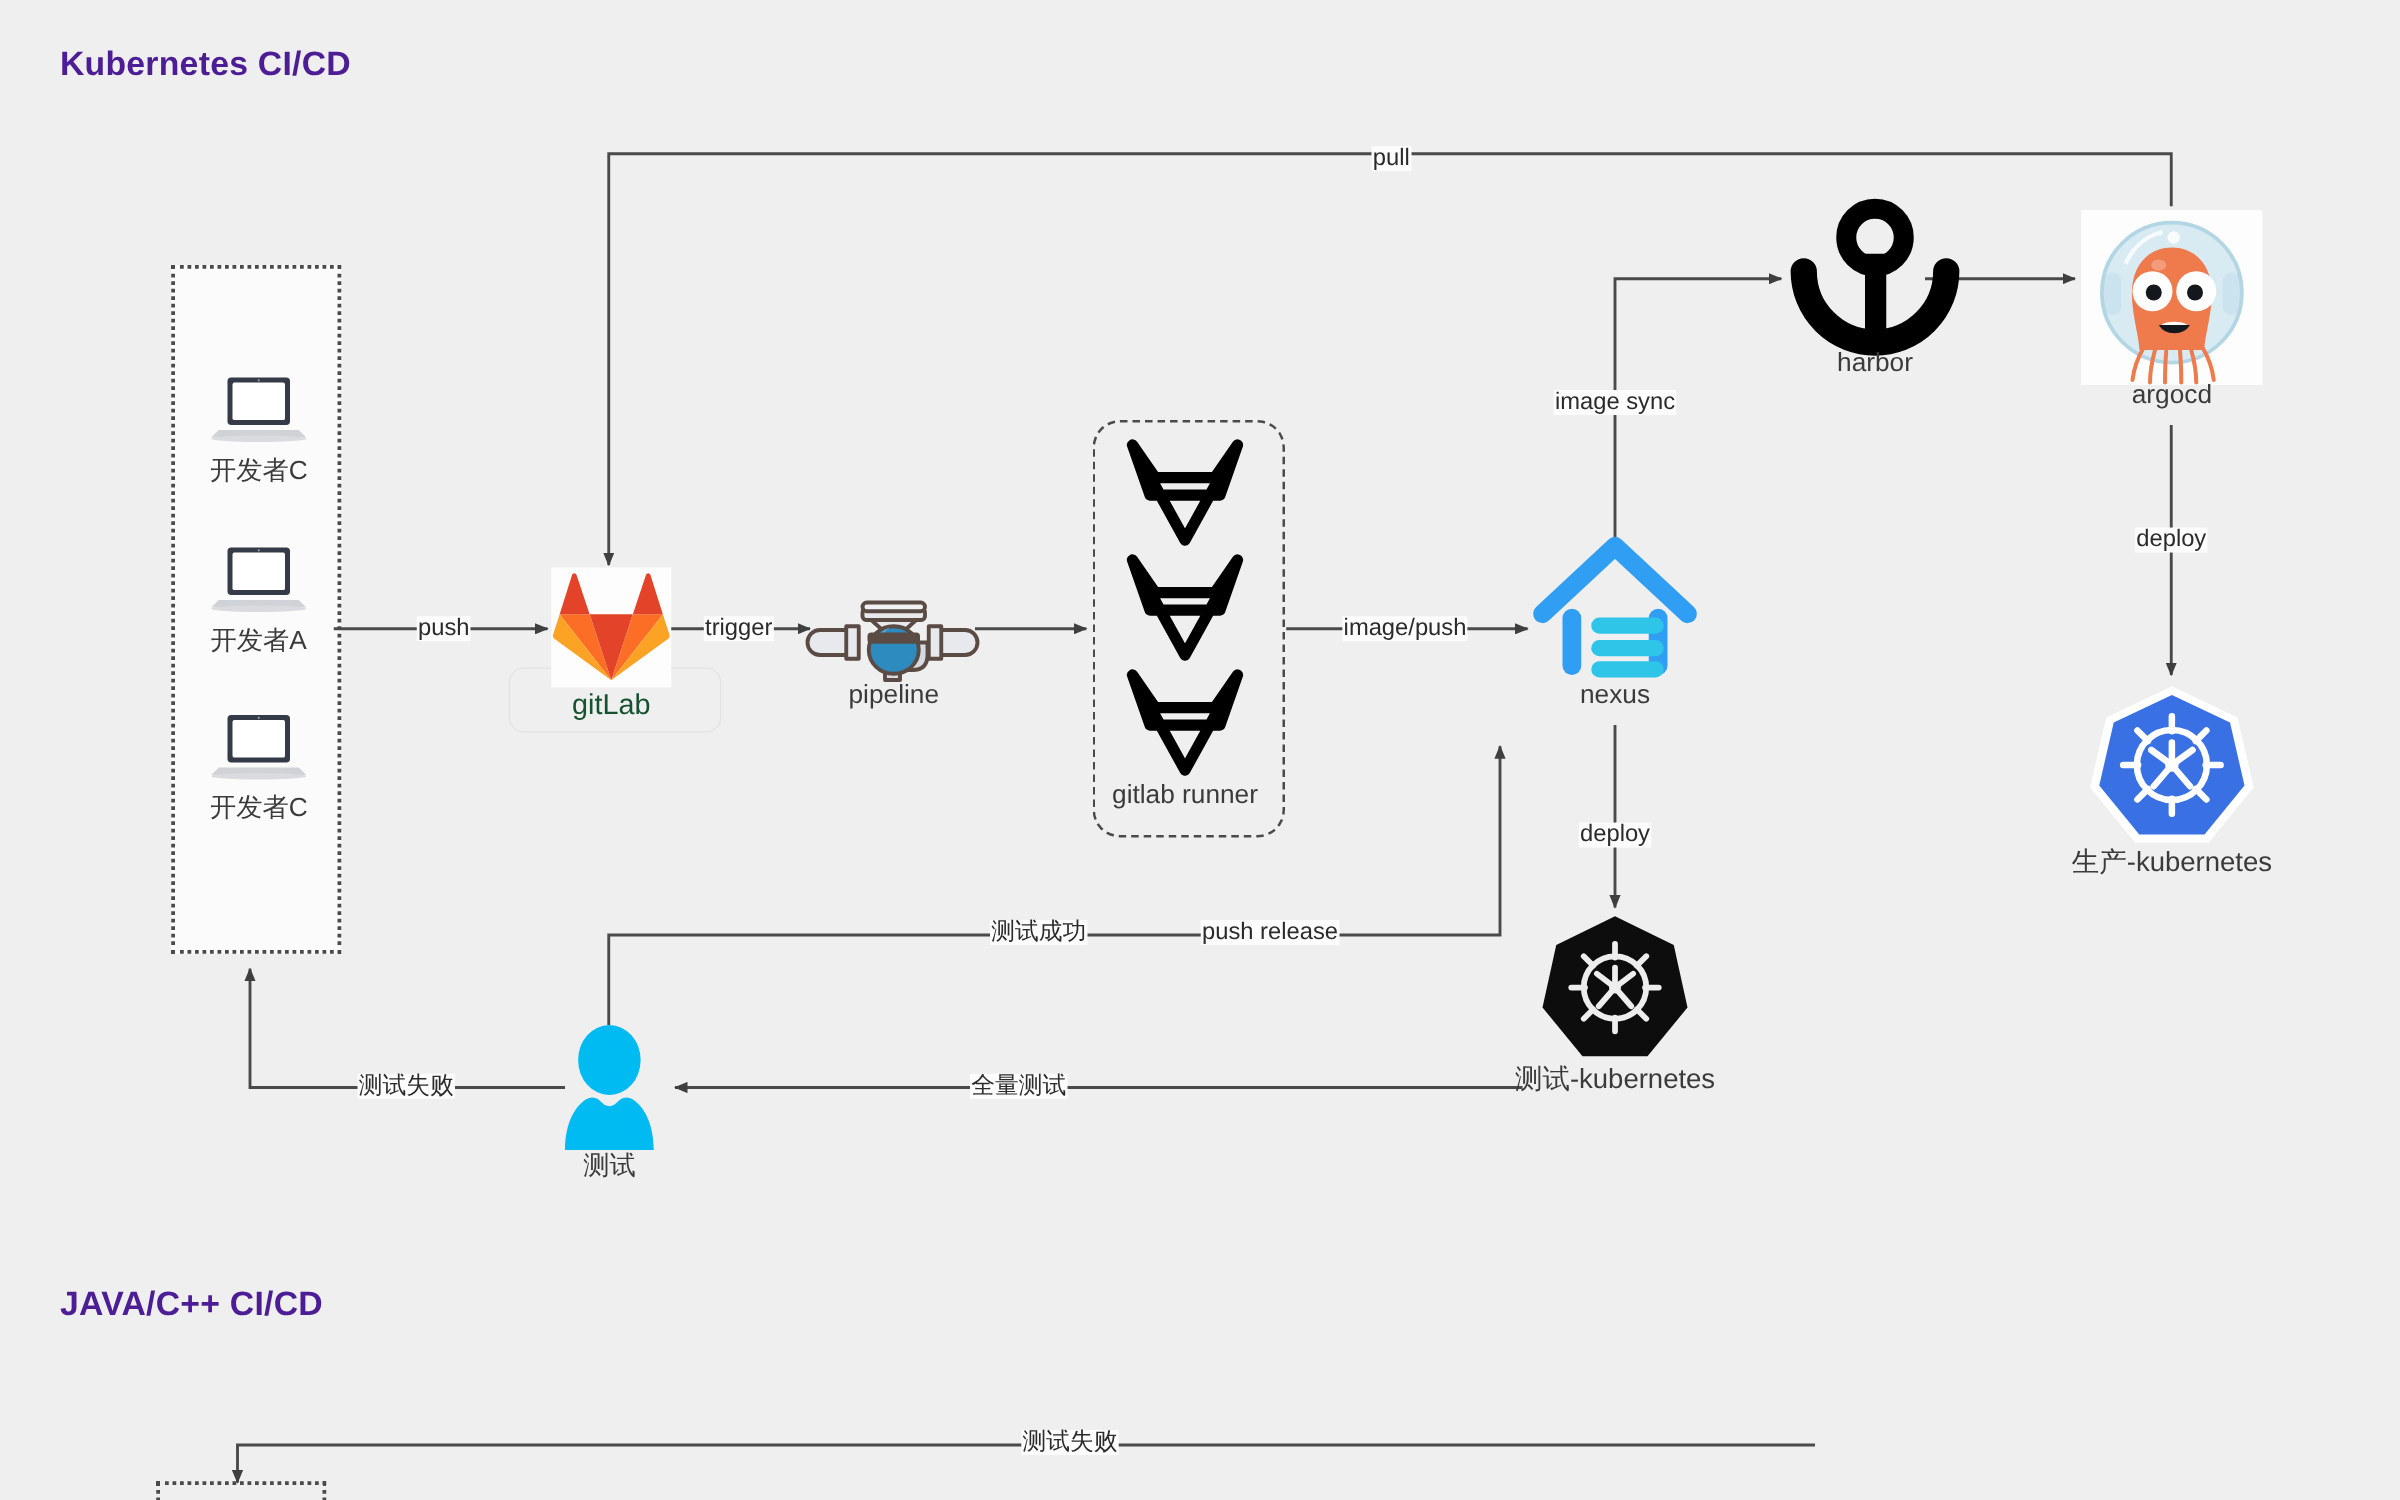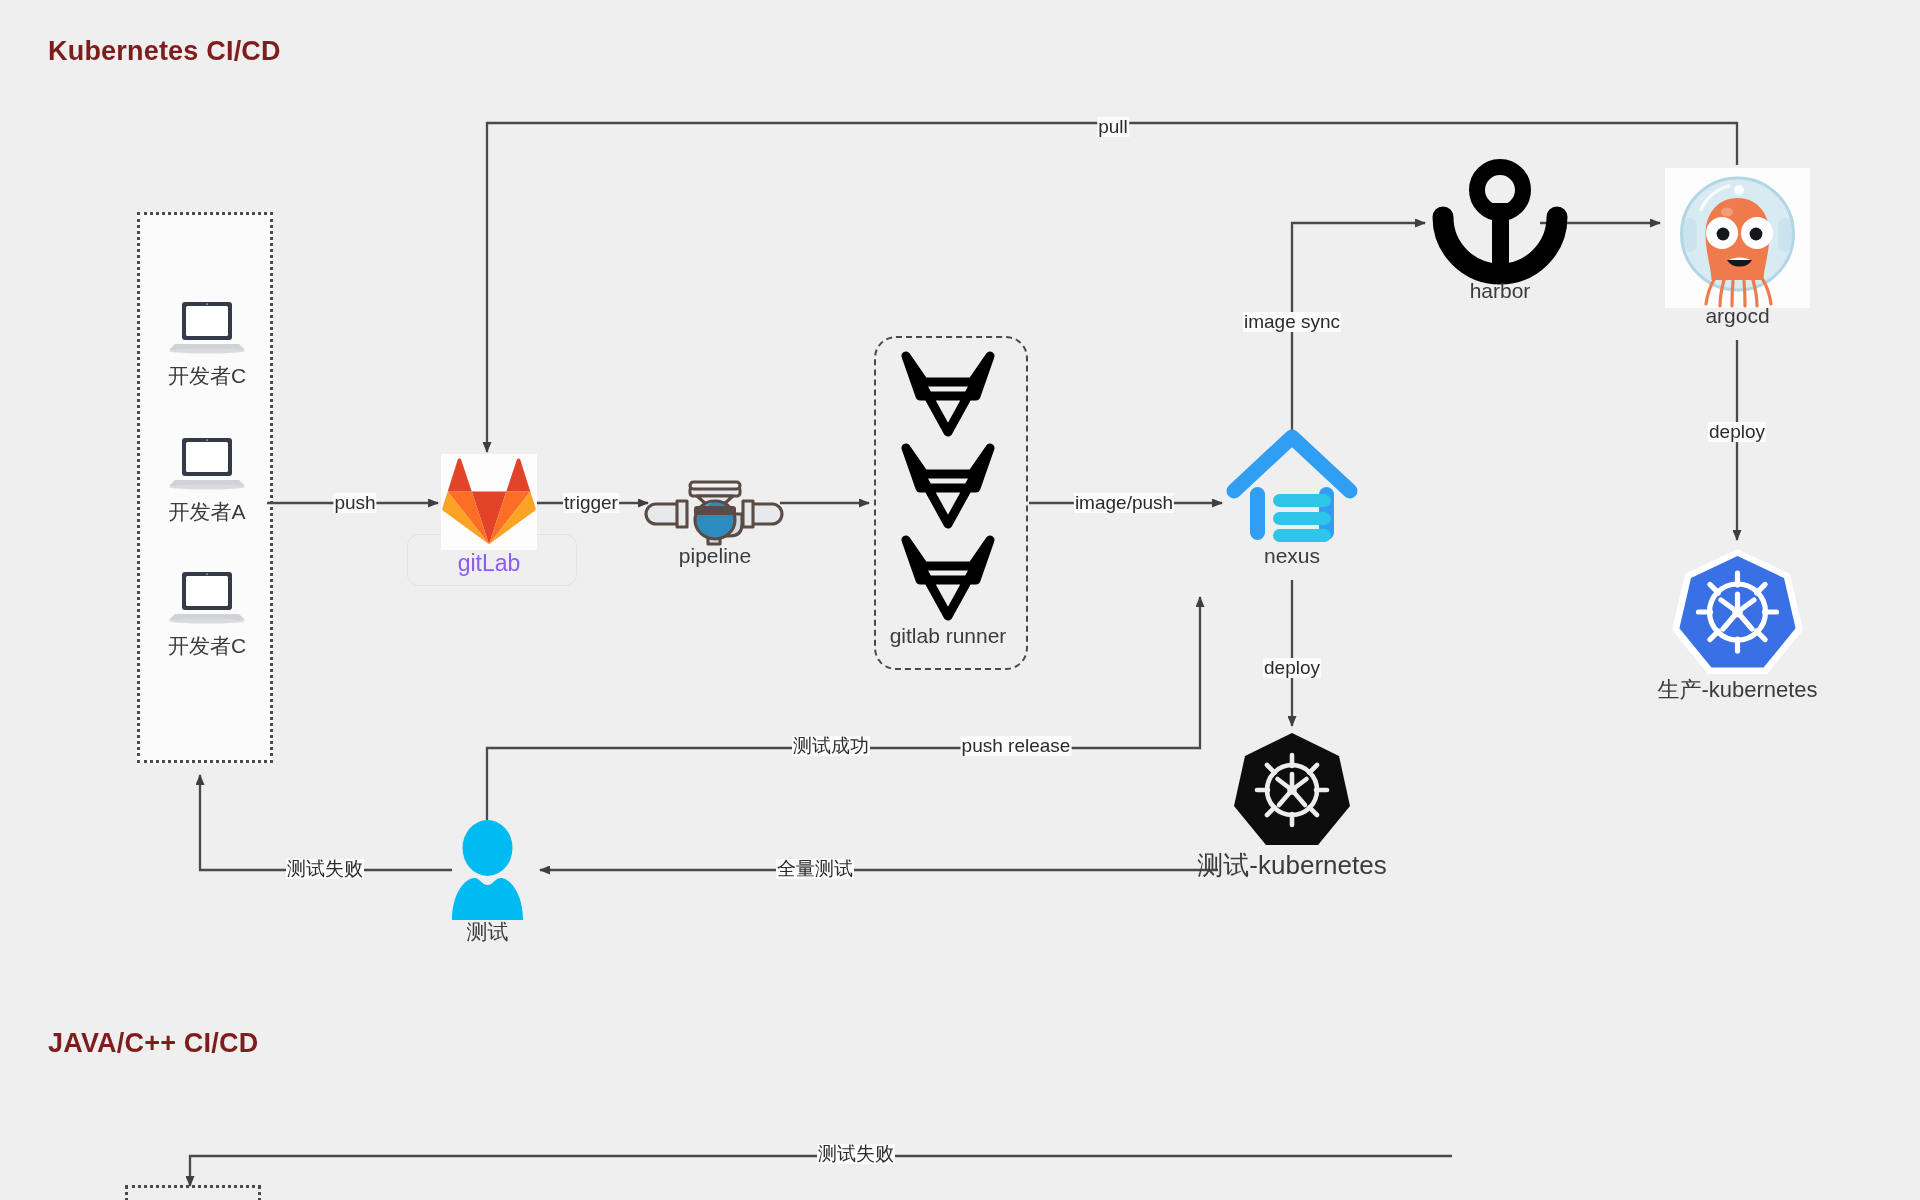--- a/index.html
+++ b/index.html
@@ -8,21 +8,21 @@
     background:#efefef;
     font-family:"Liberation Sans","DejaVu Sans",sans-serif;
     overflow:hidden;
     position:relative;
   }
   #canvas{position:absolute;inset:0;width:1920px;height:1200px;}
   .sec-title{
     position:absolute;
     font-weight:bold;
     font-size:27px;
-    color:#7f1d1d;
+    color:#4c1d95;
     letter-spacing:.2px;
     white-space:nowrap;
   }
   .node{position:absolute;}
   .node-label{
     position:absolute;
     font-size:21px;
     color:#3b3b3b;
     white-space:nowrap;
     text-align:center;
@@ -149,21 +149,21 @@
     <svg class="icon" width="96" height="96" viewBox="0 0 100 96">
       <path d="M50,92 L68,37 H32 Z" fill="#e24329"></path>
       <path d="M50,92 L32,37 H7 Z" fill="#fc6d26"></path>
       <path d="M7,37 L1.5,54 a3,3 0 0 0 1.1,3.4 L50,92 Z" fill="#fca326"></path>
       <path d="M7,37 H32 L21,4 a1.9,1.9 0 0 0-3.6,0 Z" fill="#e24329"></path>
       <path d="M50,92 L68,37 H93 Z" fill="#fc6d26"></path>
       <path d="M93,37 L98.5,54 a3,3 0 0 1-1.1,3.4 L50,92 Z" fill="#fca326"></path>
       <path d="M93,37 H68 L79,4 a1.9,1.9 0 0 1 3.6,0 Z" fill="#e24329"></path>
     </svg>
   </div>
-  <div class="node-label" style="top:96px;font-size:23px;color:#8b5cf6;">gitLab</div>
+  <div class="node-label" style="top:96px;font-size:23px;color:#14532d;">gitLab</div>
 </div>
 
 <div class="node" style="left:650px;top:460px;width:130px;height:110px;">
   <svg class="icon" width="130" height="86" viewBox="0 0 130 86">
     <g stroke="#5b4b45" stroke-width="3.1" stroke-linejoin="round" stroke-linecap="round" fill="#e7e9ec">
       <path d="M6,44 h22 v20 h-22 a10,10 0 0 1 0,-20 z"></path>
       <path d="M102,44 h20 a10,10 0 0 1 0,20 h-20 z"></path>
       <path d="M27,41 h10 v26 h-10 z"></path>
       <path d="M93,41 h10 v26 h-10 z"></path>
       <path d="M78,54 h14 v10 q0,12 -12,12 h-10 v8 h-12 v-8 h10 q8,0 8,-8 z" fill="#d7dadf"></path>
@@ -282,21 +282,21 @@
       <path d="M89,35 l-7.6,7.6"></path>
         <path d="M46.6,77.4 l-7.6,7.6"></path>
       <path d="M64,44 v16"></path>
       <path d="M64,60 L49.5,49"></path>
         <path d="M64,60 L78.5,49"></path>
       <path d="M64,60 L51,75"></path>
         <path d="M64,60 L77,75"></path>
     </g>
     <circle cx="64" cy="60" r="4.8" fill="#ededed"></circle>
   </svg>
-  <div class="node-label" style="top:118px;font-size:26px;">测试-kubernetes</div>
+  <div class="node-label" style="top:118px;font-size:22px;">测试-kubernetes</div>
 </div>
 
 <div class="node" style="left:450px;top:820px;width:75px;height:120px;">
   <svg class="icon" width="75" height="100" viewBox="0 0 75 100">
     <ellipse cx="37.5" cy="28" rx="25" ry="28" fill="#00baf2"></ellipse>
     <path d="M2,100 c0,-28 14,-42 22,-42 c6,0 8,7 13.5,7 c5.5,0 7.5,-7 13.5,-7 c8,0 22,14 22,42 z" fill="#00baf2"></path>
   </svg>
   <div class="node-label" style="top:98px;">测试</div>
 </div>
 

